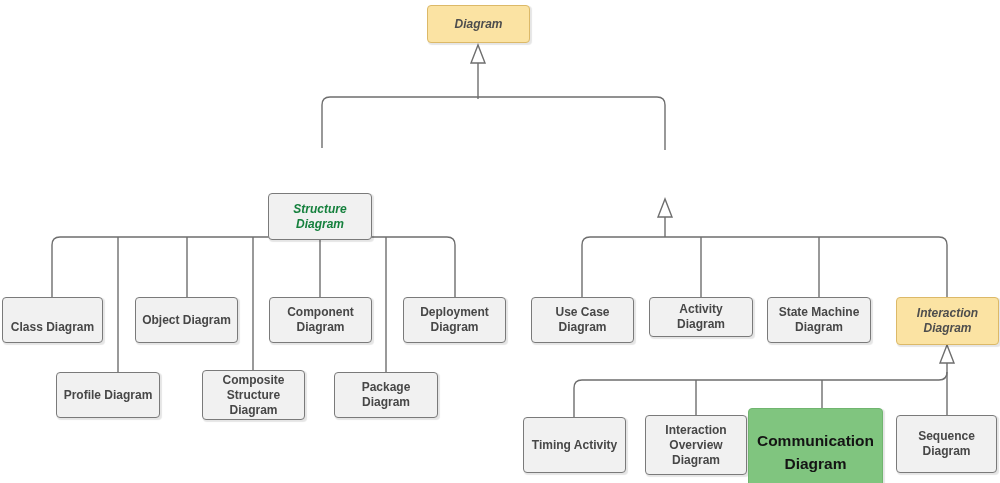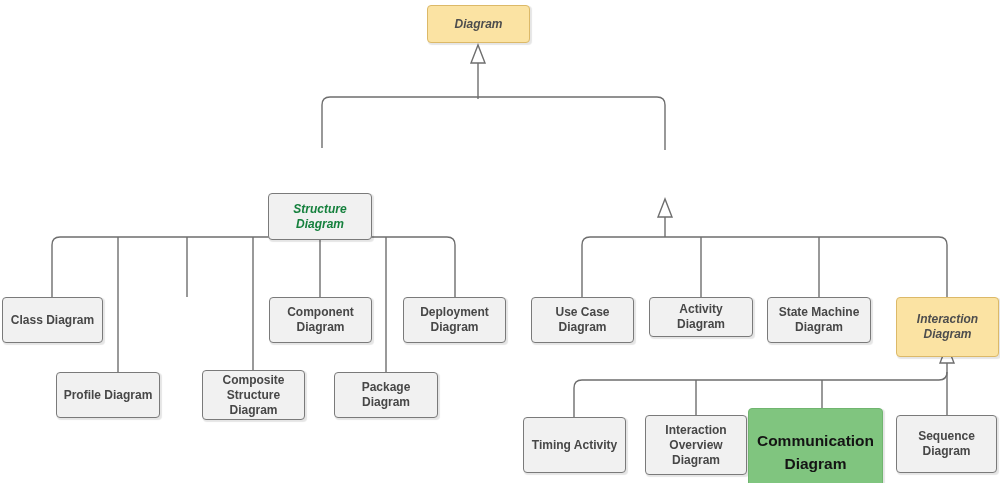--- a/index.html
+++ b/index.html
@@ -2,21 +2,21 @@
 <html><head>
 <meta charset="utf-8">
 <style>
   html,body{margin:0;padding:0;background:#fff;}
   #canvas{
     position:relative;width:1000px;height:483px;background:#ffffff;overflow:hidden;
     font-family:"Liberation Sans",sans-serif;
   }
   .node{
     position:absolute;display:flex;align-items:center;justify-content:center;
-    text-align:center;box-sizing:border-box;padding:14px 4px;
+    text-align:center;box-sizing:border-box;padding:7px 4px;
     background:#f1f1f1;border:1.5px solid #7a7a7a;border-radius:4px;
     font-size:12px;font-weight:bold;line-height:1.25;color:#474747;
     box-shadow:1.5px 1.5px 1px rgba(0,0,0,0.10);
   }
   .node.yellow{
     background:#fbe3a3;border-color:#dcb968;font-style:italic;color:#4d4d4d;
   }
   .node.gray-head{
     font-style:italic;color:#15803d;margin-top:45px;
   }
@@ -68,20 +68,23 @@
 
   <div class="node gray-head" style="left:268px;top:148px;width:104px;height:47px;">
     <span>Structure Diagram</span>
   </div>
 
 
   <div class="node" style="left:2px;top:297px;width:101px;height:46px;align-items:flex-end;">
     <span>Class Diagram</span>
   </div>
 
+  <div class="node" style="left:135px;top:297px;width:103px;height:46px;">
+    <span>Object Diagram</span>
+  </div>
 
   <div class="node" style="left:269px;top:297px;width:103px;height:46px;">
     <span>Component Diagram</span>
   </div>
 
   <div class="node" style="left:403px;top:297px;width:103px;height:46px;">
     <span>Deployment Diagram</span>
   </div>
 
   <div class="node" style="left:56px;top:372px;width:104px;height:46px;">
@@ -101,21 +104,21 @@
   </div>
 
   <div class="node" style="left:649px;top:297px;width:104px;height:40px;">
     <span>Activity Diagram</span>
   </div>
 
   <div class="node" style="left:767px;top:297px;width:104px;height:46px;">
     <span>State Machine Diagram</span>
   </div>
 
-  <div class="node yellow" style="left:896px;top:297px;width:103px;height:60px;">
+  <div class="node yellow" style="left:896px;top:297px;width:103px;height:48px;">
     <span>Interaction Diagram</span>
   </div>
 
   <div class="node" style="left:523px;top:417px;width:103px;height:56px;">
     <span>Timing Activity</span>
   </div>
 
   <div class="node" style="left:645px;top:415px;width:102px;height:60px;">
     <span>Interaction Overview Diagram</span>
   </div>

